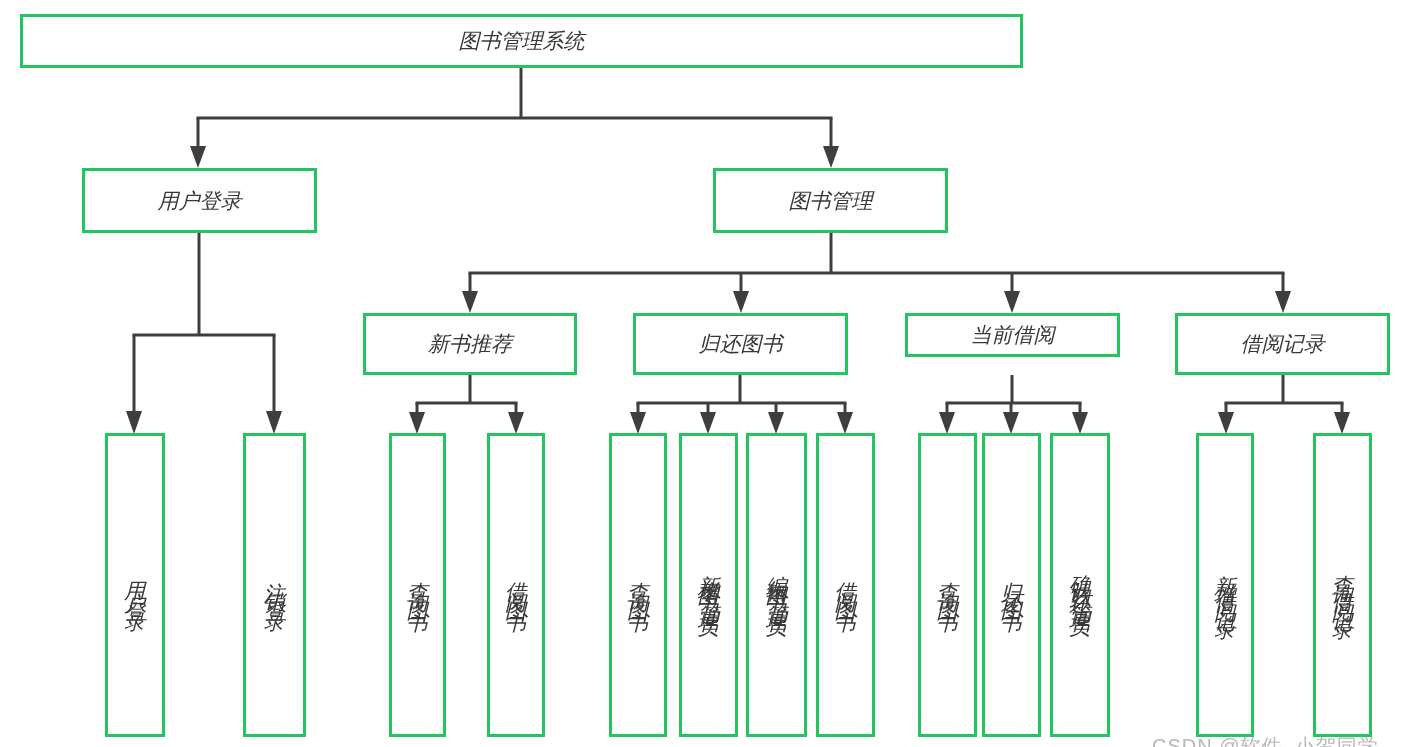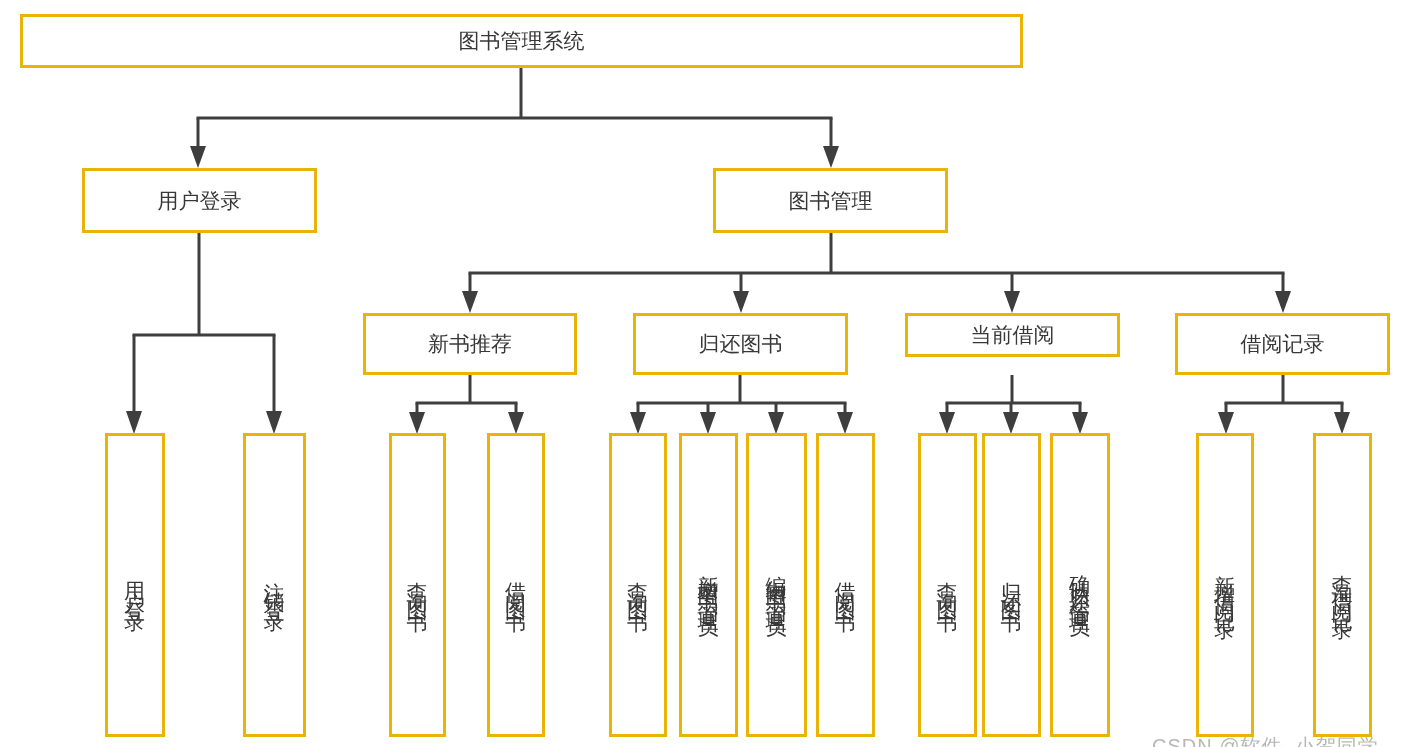--- a/index.html
+++ b/index.html
@@ -15,30 +15,31 @@
     position: absolute;
     left: 0; top: 0;
     width: 1405px; height: 747px;
     pointer-events: none;
   }
   #connectors line { stroke: #3e3e3e; stroke-width: 3; }
   #connectors polygon { fill: #3e3e3e; stroke: none; }
   .box {
     position: absolute;
     box-sizing: border-box;
-    border: 3px solid #eab308;
+    border: 3px solid #22c55e;
     background: #ffffff;
     color: #383838;
     display: flex;
     align-items: center;
     justify-content: center;
     font-size: 21px;
     line-height: 1.2;
     text-align: left;
     white-space: nowrap;
+    font-style: italic;
   }
   .vbox {
     writing-mode: vertical-rl;
     text-orientation: mixed;
     letter-spacing: 10px;
     white-space: normal;
   }
   
   .n-root { left: 20px;   top: 14px;  width: 1003px; height: 54px; }
   .n-l1a  { left: 82px;   top: 168px; width: 235px;  height: 65px; }

